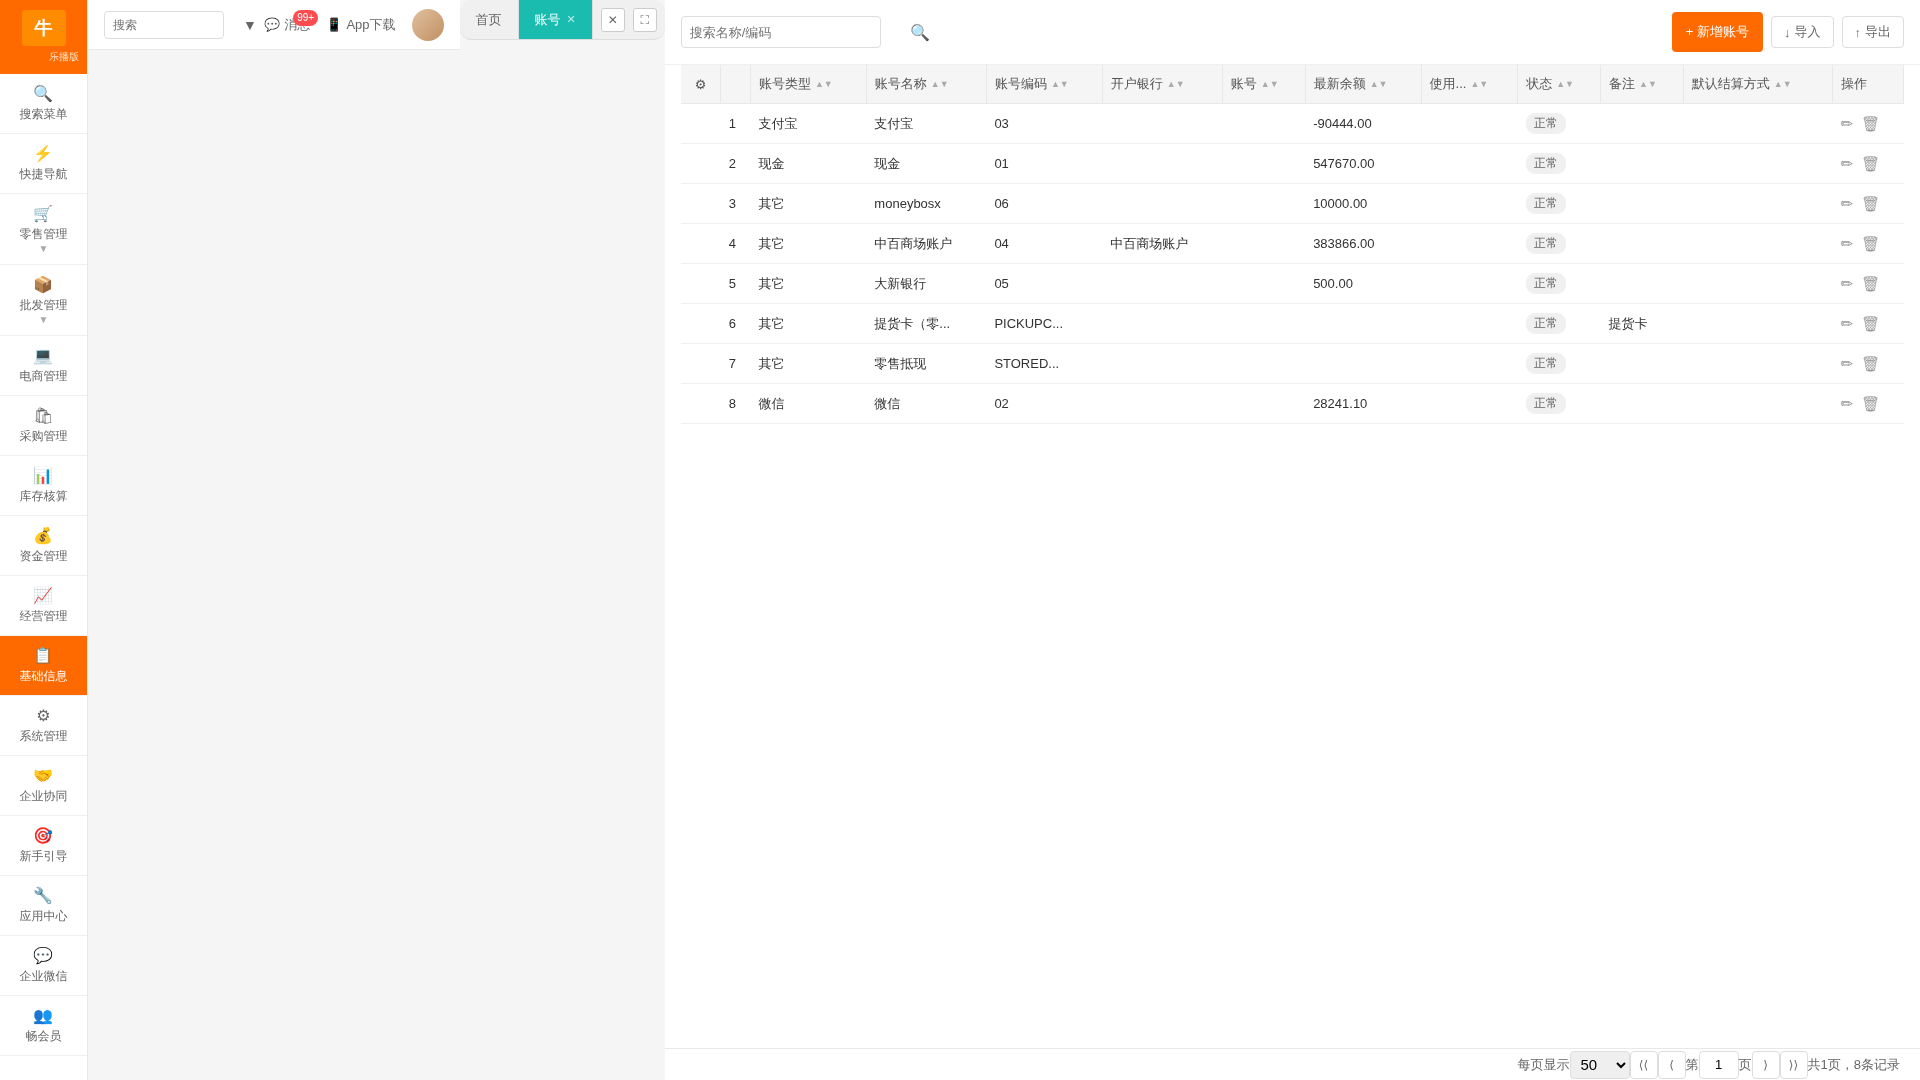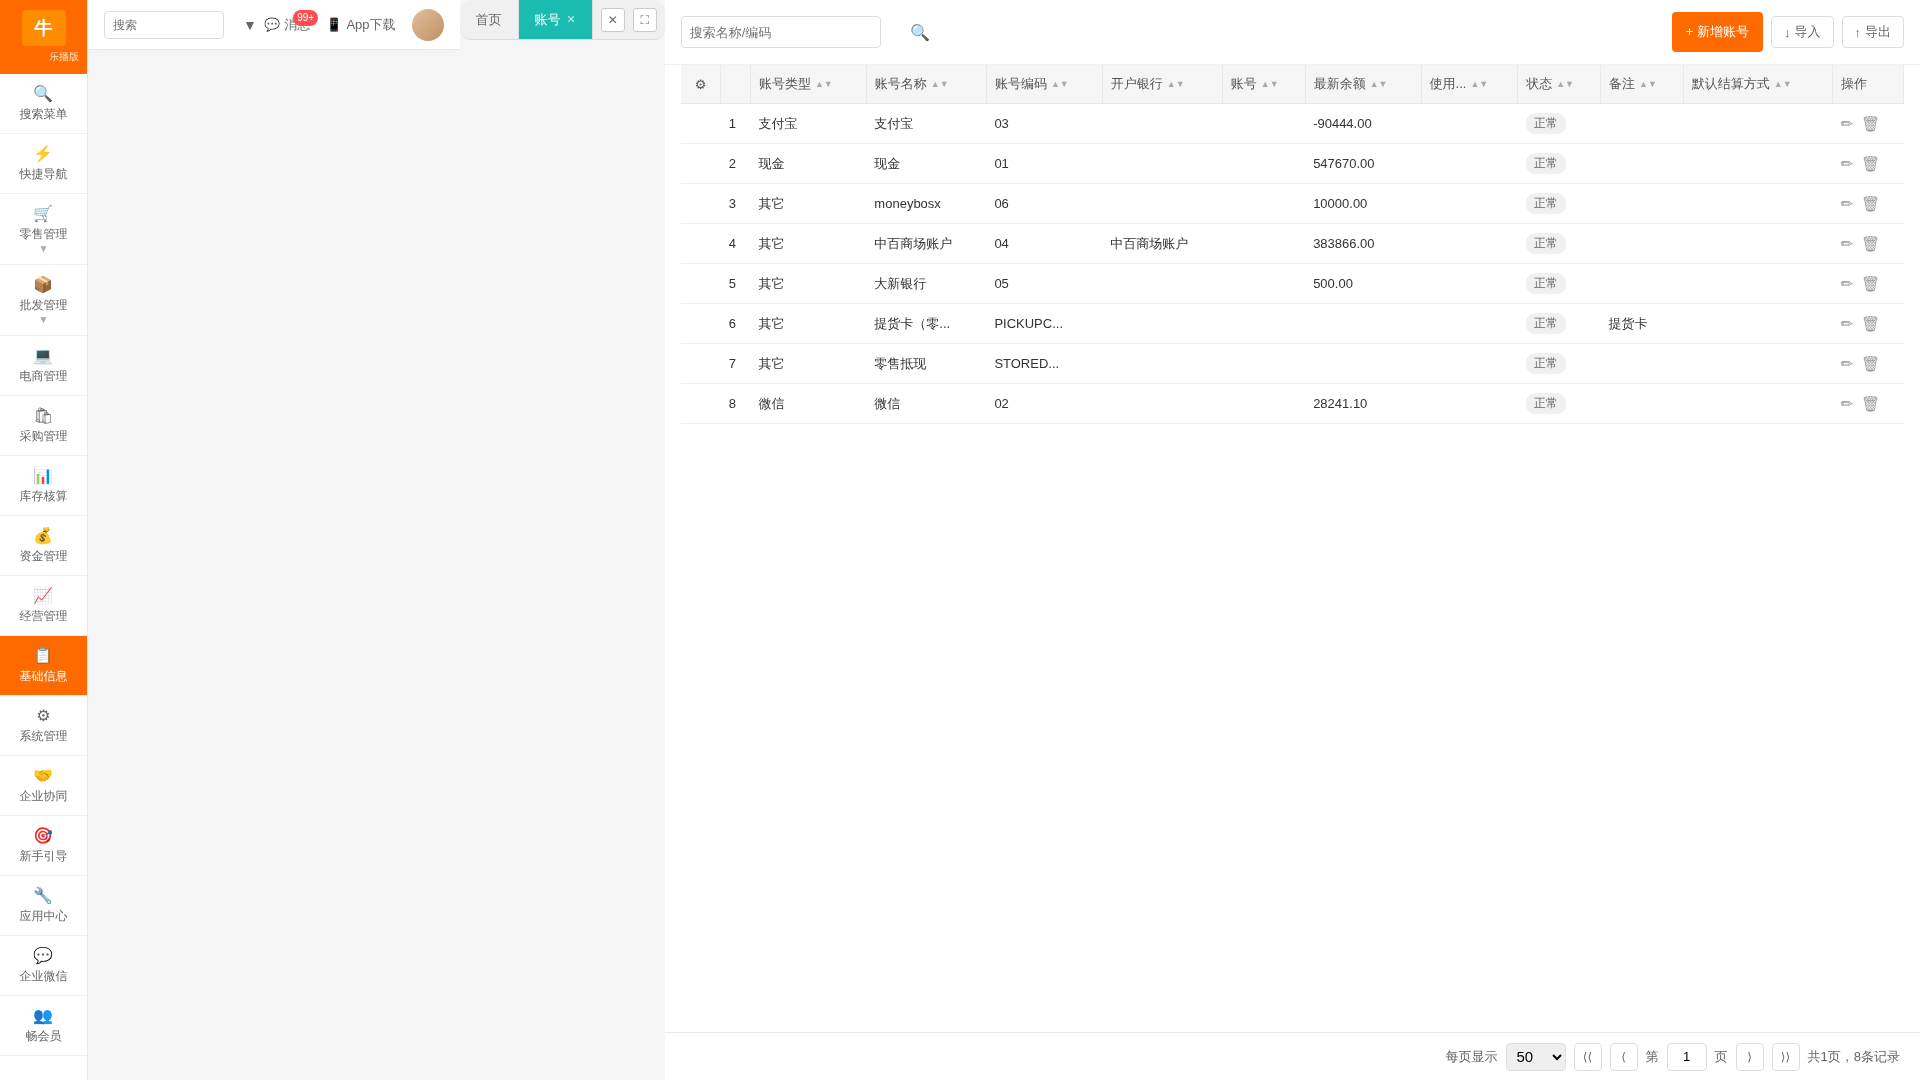--- a/index.html
+++ b/index.html
@@ -220,24 +220,24 @@
       display: inline-block; padding: 2px 8px;
       background: #f0f0f0; color: #666;
       border-radius: 9px; font-size: 12px;
     }
     .action-btns { display: flex; gap: 8px; align-items: center; }
     .action-btn { background: none; border: none; cursor: pointer; color: #999; font-size: 15px; }
     .gear-col { text-align: center; }
 
     
     .pagination-bar {
-      height: 48px;
+      height: 32px;
       border-top: 1px solid #e8e8e8;
       display: flex; align-items: center; justify-content: flex-end;
-      padding: 0 20px; gap: 8px;
+      padding: 0 20px; 
       font-size: 13px; color: #666;
       flex-shrink: 0;
     }
     .per-page-select {
       height: 28px; border: 1px solid #ddd; border-radius: 4px;
       padding: 0 6px; font-size: 15px; cursor: pointer;
     }
     .page-btn {
       width: 28px; height: 28px;
       border: 1px solid #ddd; border-radius: 4px;

